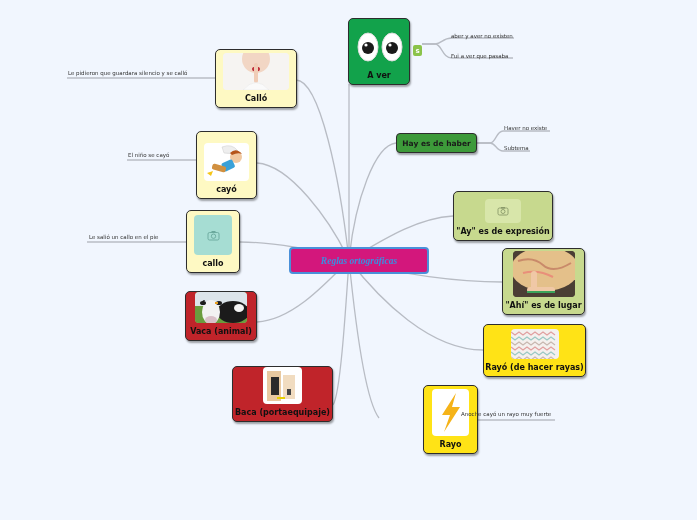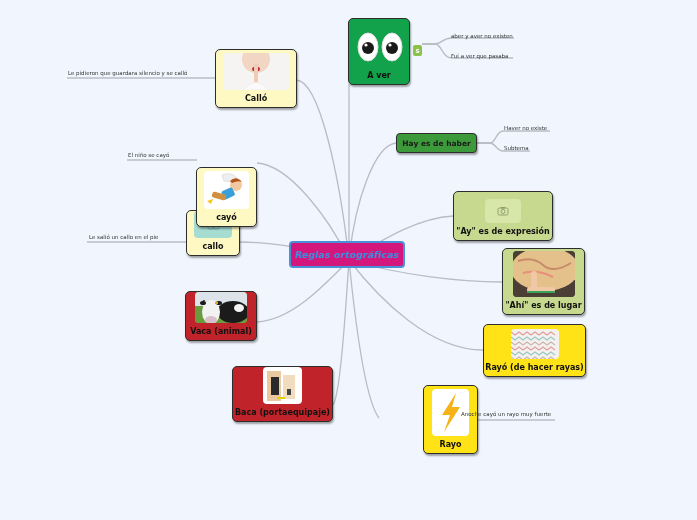--- a/index.html
+++ b/index.html
@@ -18,23 +18,23 @@
   }
   .node .img {
     border-radius:4px; overflow:hidden; position:relative; margin-bottom:4px;
   }
   .teal { background:#fef9c3; }
   .red { background:#c0242a; }
   .yellow { background:#ffe316; }
   .olive { background:#c7d98e; }
   .green { background:#12a24b; }
   .center {
-    position:absolute; left:289px; top:241px; width:116px; height:27px; box-sizing:border-box;
+    position:absolute; left:289px; top:247px; width:140px; height:27px; box-sizing:border-box;
     background:#d3177c; border:2px solid #4a90d9; border-radius:4px;
-    display:flex; align-items:center; justify-content:center;
+    display:flex; align-items:center; justify-content:center;font-family:Liberation Serif, serif;
   }
   .center span { color:#3a8fe0; font-size:9.5px; font-weight:bold; font-style:italic; }
   .hay {
     position:absolute; left:396px; top:133px; width:81px; height:20px; box-sizing:border-box;
     background:#3d9a3a; border:1.5px solid #2d2d2d; border-radius:4px;
     box-shadow:1px 2px 2px rgba(0,0,0,0.35);
     display:flex; align-items:center; justify-content:center;
   }
   .hay span { font-size:7.5px; font-weight:bold; color:#1a1a1a; }
   .sub {
@@ -196,35 +196,35 @@
       <ellipse cx="16" cy="28" rx="6" ry="4" fill="#d9c0c8"></ellipse>
       <path d="M8 12 Q 6 8, 10 8" fill="#1b1b1b"></path>
       <ellipse cx="8" cy="11" rx="3" ry="2" fill="#1b1b1b"></ellipse>
       <ellipse cx="24" cy="11" rx="3" ry="2" fill="#1b1b1b"></ellipse>
       <rect x="20" y="10" width="3" height="2" fill="#e8a020"></rect>
     </svg>
   </div>
   <div class="label">Vaca (animal)</div>
 </div>
 
-<div class="node teal" style="left:186px;top:210px;width:54px;height:46px;">
+<div class="node teal" style="left:186px;top:210px;width:54px;height:63px;">
   <div class="img" style="width:38px;height:40px;background:#a6ddd3;">
     <div class="cam">
       <svg width="13" height="11" viewBox="0 0 13 11">
           <rect x="1" y="2.5" width="11" height="7.5" rx="1.5" fill="none" stroke="#6aa89c" stroke-width="0.9"></rect>
           <circle cx="6.5" cy="6.2" r="2.2" fill="none" stroke="#6aa89c" stroke-width="0.9"></circle>
           <rect x="4.5" y="1" width="4" height="1.6" fill="#6aa89c"></rect>
         </svg>
     </div>
   </div>
   <div class="label">callo</div>
 </div>
 <div class="sub" style="left:89px;top:234px;">Le salió un callo en el pie</div>
 
-<div class="node teal" style="left:196px;top:131px;width:61px;height:60px;margin-top:36px;">
+<div class="node teal" style="left:196px;top:131px;width:61px;height:68px;">
   <div class="img" style="width:45px;height:38px;background:#fff;">
     <svg width="45" height="38" viewBox="0 0 45 38">
       <path d="M18 4 Q 28 0, 34 8 Q 28 12, 20 10 Z" fill="#eee" stroke="#ccc" stroke-width="0.5"></path>
       <circle cx="32" cy="14" r="6" fill="#f1c8a0"></circle>
       <path d="M26 10 Q 32 4, 38 11 Q 34 9, 28 12 Z" fill="#b5541a"></path>
       <rect x="18" y="18" width="12" height="9" rx="2" transform="rotate(-25 24 22)" fill="#3aa1d8"></rect>
       <rect x="8" y="22" width="14" height="6" rx="2" transform="rotate(15 15 25)" fill="#d19040"></rect>
       <path d="M3 30 L9 28 L7 33 Z" fill="#f5c518"></path>
     </svg>
   </div>

